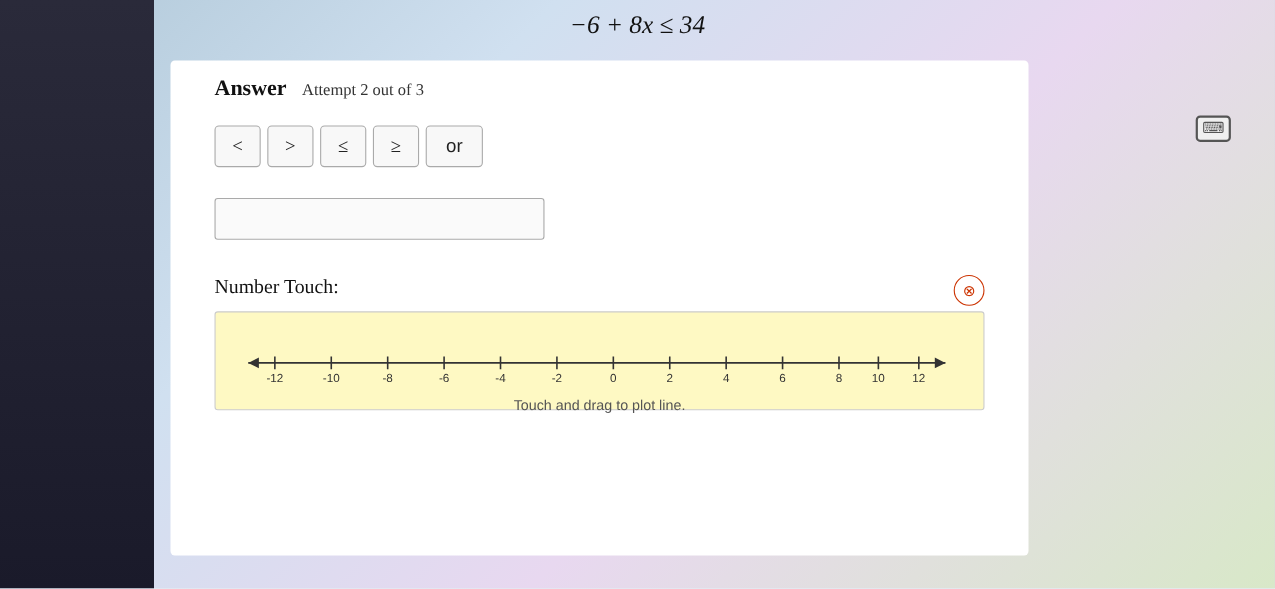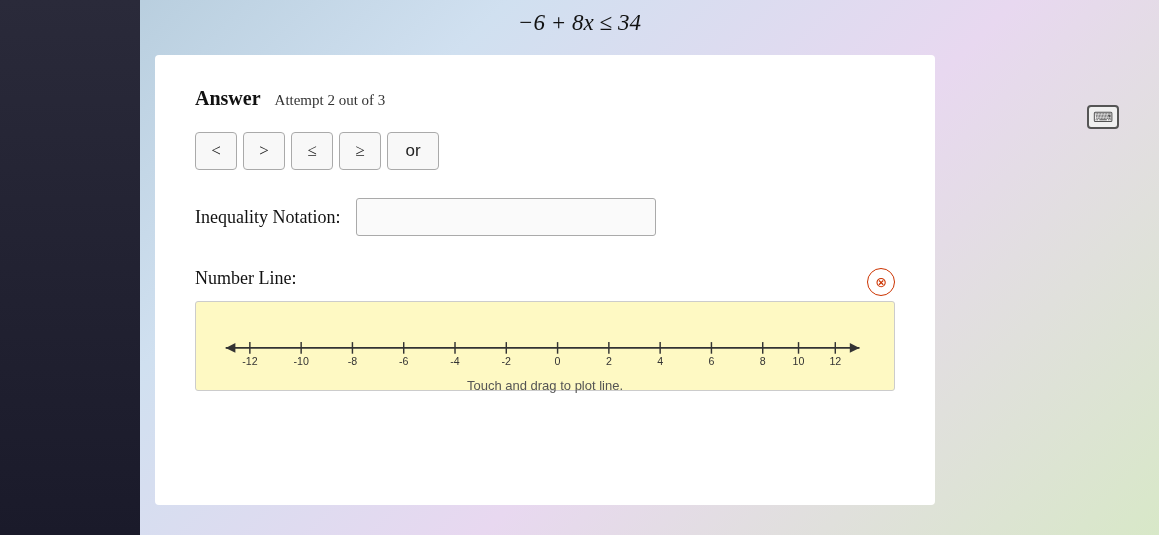--- a/index.html
+++ b/index.html
@@ -35,21 +35,21 @@
     
     .main-card {
       position: absolute;
       left: 155px;
       top: 55px;
       width: 780px;
       height: 450px;
       background: #ffffff;
       border-radius: 4px;
       z-index: 2;
-      padding: 32px 40px;
+      padding: 14px 40px;
     }
 
     
     .equation-bar {
       position: absolute;
       top: 10px;
       left: 0;
       width: 1159px;
       text-align: center;
       font-size: 23px;
@@ -225,27 +225,26 @@
 
   <div class="symbol-buttons">
     <button class="sym-btn">&lt;</button>
     <button class="sym-btn">&gt;</button>
     <button class="sym-btn">≤</button>
     <button class="sym-btn">≥</button>
     <button class="sym-btn" style="width:52px; font-family:Arial,sans-serif; font-size:17px;">or</button>
   </div>
 
   <div class="notation-row">
-    <span class="notation-label">Inequality Notation:</span>
     <input class="notation-input" type="text" style="">
   </div>
 
   <div class="number-line-section">
     <div class="number-line-header">
-      <span class="number-line-label">Number Line:</span>
+      <span class="number-line-label">Number Touch:</span>
       <button class="clear-btn" title="Clear">⊗</button>
     </div>
 
     <div class="number-line-container">
       <svg class="number-line-svg" viewBox="0 0 680 50" preserveAspectRatio="xMidYMid meet">
 
         <line x1="10" y1="28" x2="665" y2="28" stroke="#333" stroke-width="1.8"></line>
 
         <polygon points="10,28 20,23 20,33" fill="#333"></polygon>
 

